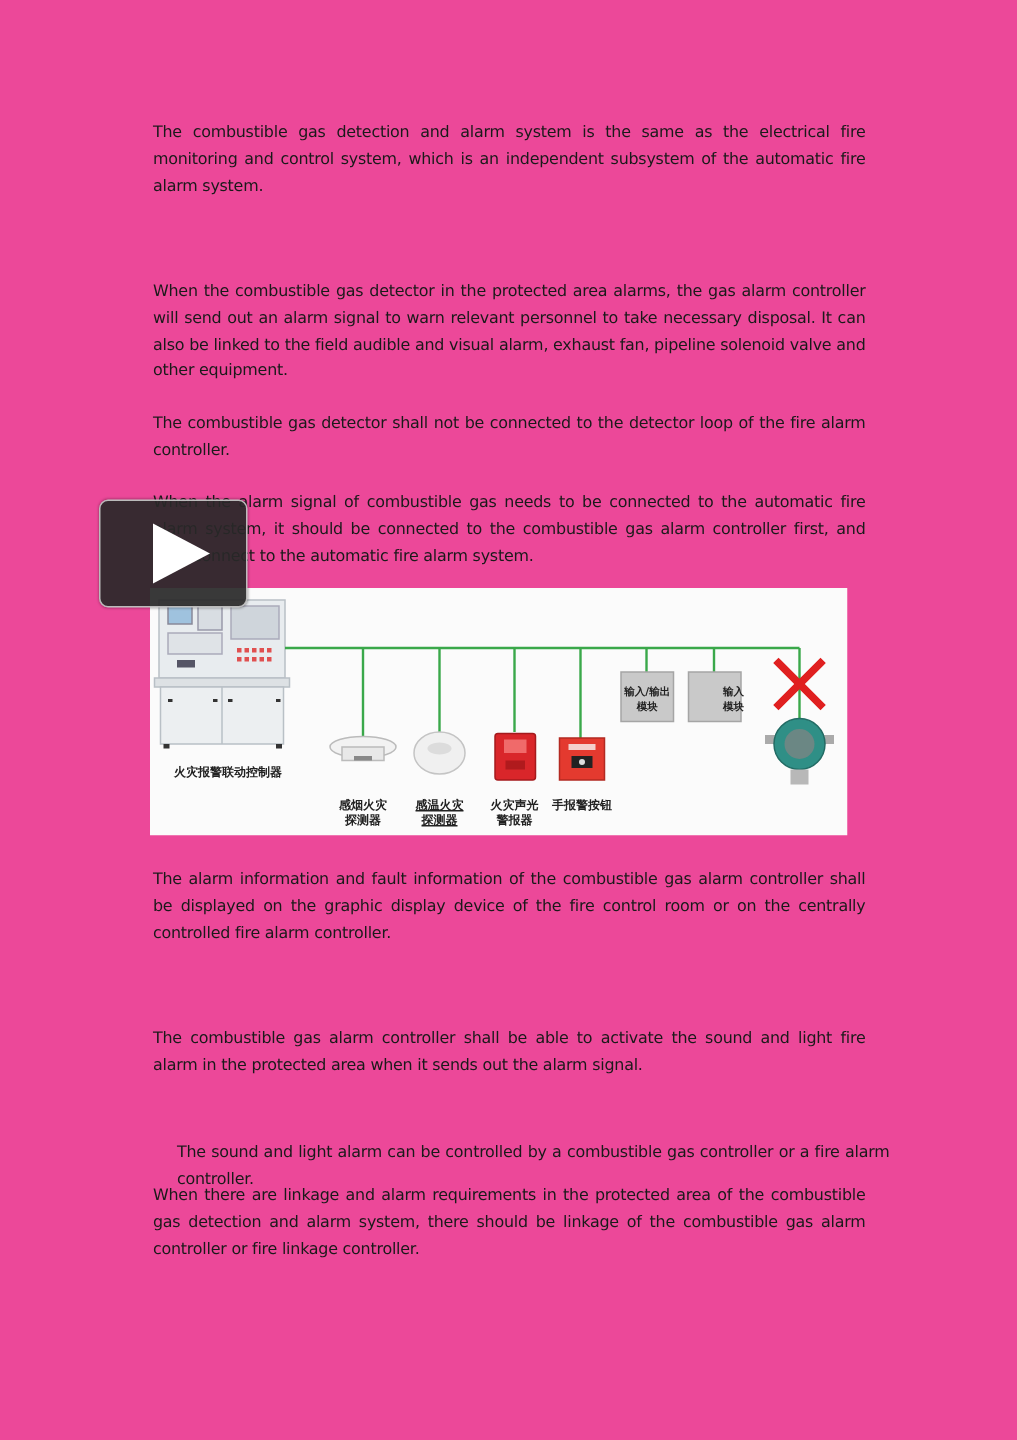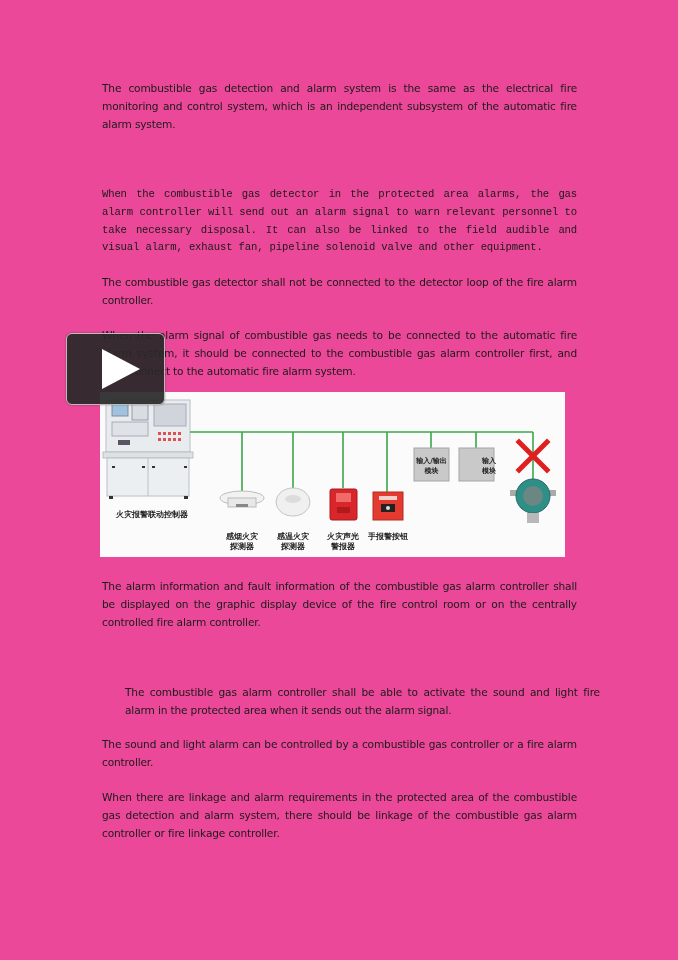--- a/index.html
+++ b/index.html
@@ -18,21 +18,21 @@
   .diagram svg { position: absolute; left: 0; top: 0; }
   .lbl { position: absolute; font-size: 8px; line-height: 10px; text-align: center; color: #222;
          font-weight: bold; }
 </style>
 </head>
 <body>
 
 <div class="page">
 
   <p class="para" style="top:80px;">The combustible gas detection and alarm system is the same as the electrical fire monitoring and control system, which is an independent subsystem of the automatic fire alarm system.</p>
-  <p class="para" style="top:186px;font-family:Liberation Mono, monospace;">When the combustible gas detector in the protected area alarms, the gas alarm controller will send out an alarm signal to warn relevant personnel to take necessary disposal. It can also be linked to the field audible and visual alarm, exhaust fan, pipeline solenoid valve and other equipment.</p>
+  <p class="para" style="top:186px;">When the combustible gas detector in the protected area alarms, the gas alarm controller will send out an alarm signal to warn relevant personnel to take necessary disposal. It can also be linked to the field audible and visual alarm, exhaust fan, pipeline solenoid valve and other equipment.</p>
   <p class="para" style="top:274px;">The combustible gas detector shall not be connected to the detector loop of the fire alarm controller.</p>
   <p class="para" style="top:327px;">When the alarm signal of combustible gas needs to be connected to the automatic fire alarm system, it should be connected to the combustible gas alarm controller first, and then connect to the automatic fire alarm system.</p>
 
   <div class="diagram">
     <svg width="465" height="165" viewBox="0 0 465 165">
       <rect x="0" y="0" width="465" height="165" fill="#fbfbfb"></rect>
 
       <g>
         <rect x="6" y="8" width="84" height="52" fill="#e8ecef" stroke="#b9c0c6"></rect>
         <rect x="12" y="12" width="16" height="12" fill="#9fc2de" stroke="#889"></rect>
@@ -118,21 +118,21 @@
         <rect x="427" y="121" width="12" height="10" fill="#b8b8b8"></rect>
       </g>
     </svg>
 
     <div class="lbl" style="left:8px; top:118px; width:88px;">火灾报警联动控制器</div>
 
     <div class="lbl" style="left:122px; top:140px; width:40px;">
       <div>感烟火灾</div>
       <div>探测器</div>
     </div>
-    <div class="lbl" style="left:173px; top:140px; width:40px;">
+    <div class="lbl" style="left:173px; top:140px; width:40px;text-decoration:underline;">
       <div>感温火灾</div>
       <div>探测器</div>
     </div>
     <div class="lbl" style="left:223px; top:140px; width:40px;">
       <div>火灾声光</div>
       <div>警报器</div>
     </div>
     <div class="lbl" style="left:263px; top:140px; width:50px;">
       <div>手报警按钮</div>
       <div></div>
@@ -142,21 +142,21 @@
       <div>输入/输出</div>
       <div>模块</div>
     </div>
     <div class="lbl" style="left:357px; top:64px; width:39px; font-size:7px;text-align:right;">
       <div>输入</div>
       <div>模块</div>
     </div>
   </div>
 
   <p class="para" style="top:578px;">The alarm information and fault information of the combustible gas alarm controller shall be displayed on the graphic display device of the fire control room or on the centrally controlled fire alarm controller.</p>
-  <p class="para" style="top:684px;margin-left:23px;">The combustible gas alarm controller shall be able to activate the sound and light fire alarm in the protected area when it sends out the alarm signal.</p>
-  <p class="para" style="top:736px;">The sound and light alarm can be controlled by a combustible gas controller or a fire alarm controller.</p>
+  <p class="para" style="top:684px;">The combustible gas alarm controller shall be able to activate the sound and light fire alarm in the protected area when it sends out the alarm signal.</p>
+  <p class="para" style="top:760px;margin-left:16px;">The sound and light alarm can be controlled by a combustible gas controller or a fire alarm controller.</p>
   <p class="para" style="top:789px;">When there are linkage and alarm requirements in the protected area of the combustible gas detection and alarm system, there should be linkage of the combustible gas alarm controller or fire linkage controller.</p>
 
   <div class="play">
     <div class="tri"></div>
   </div>
 
 </div>
 
 </body></html>

